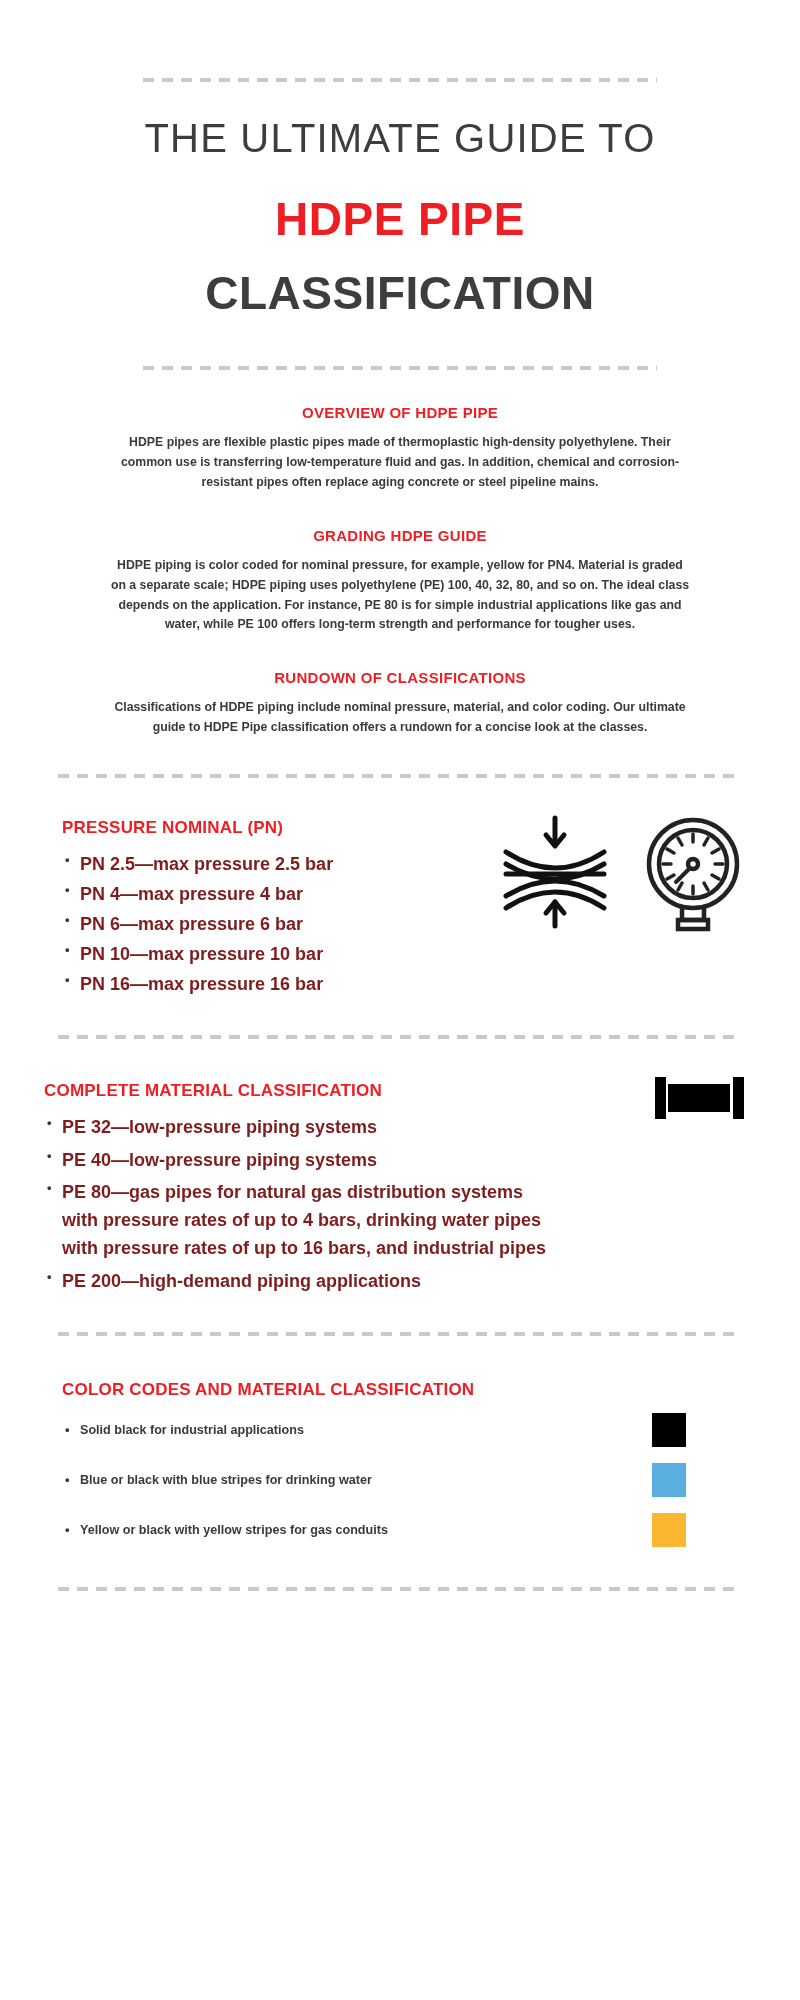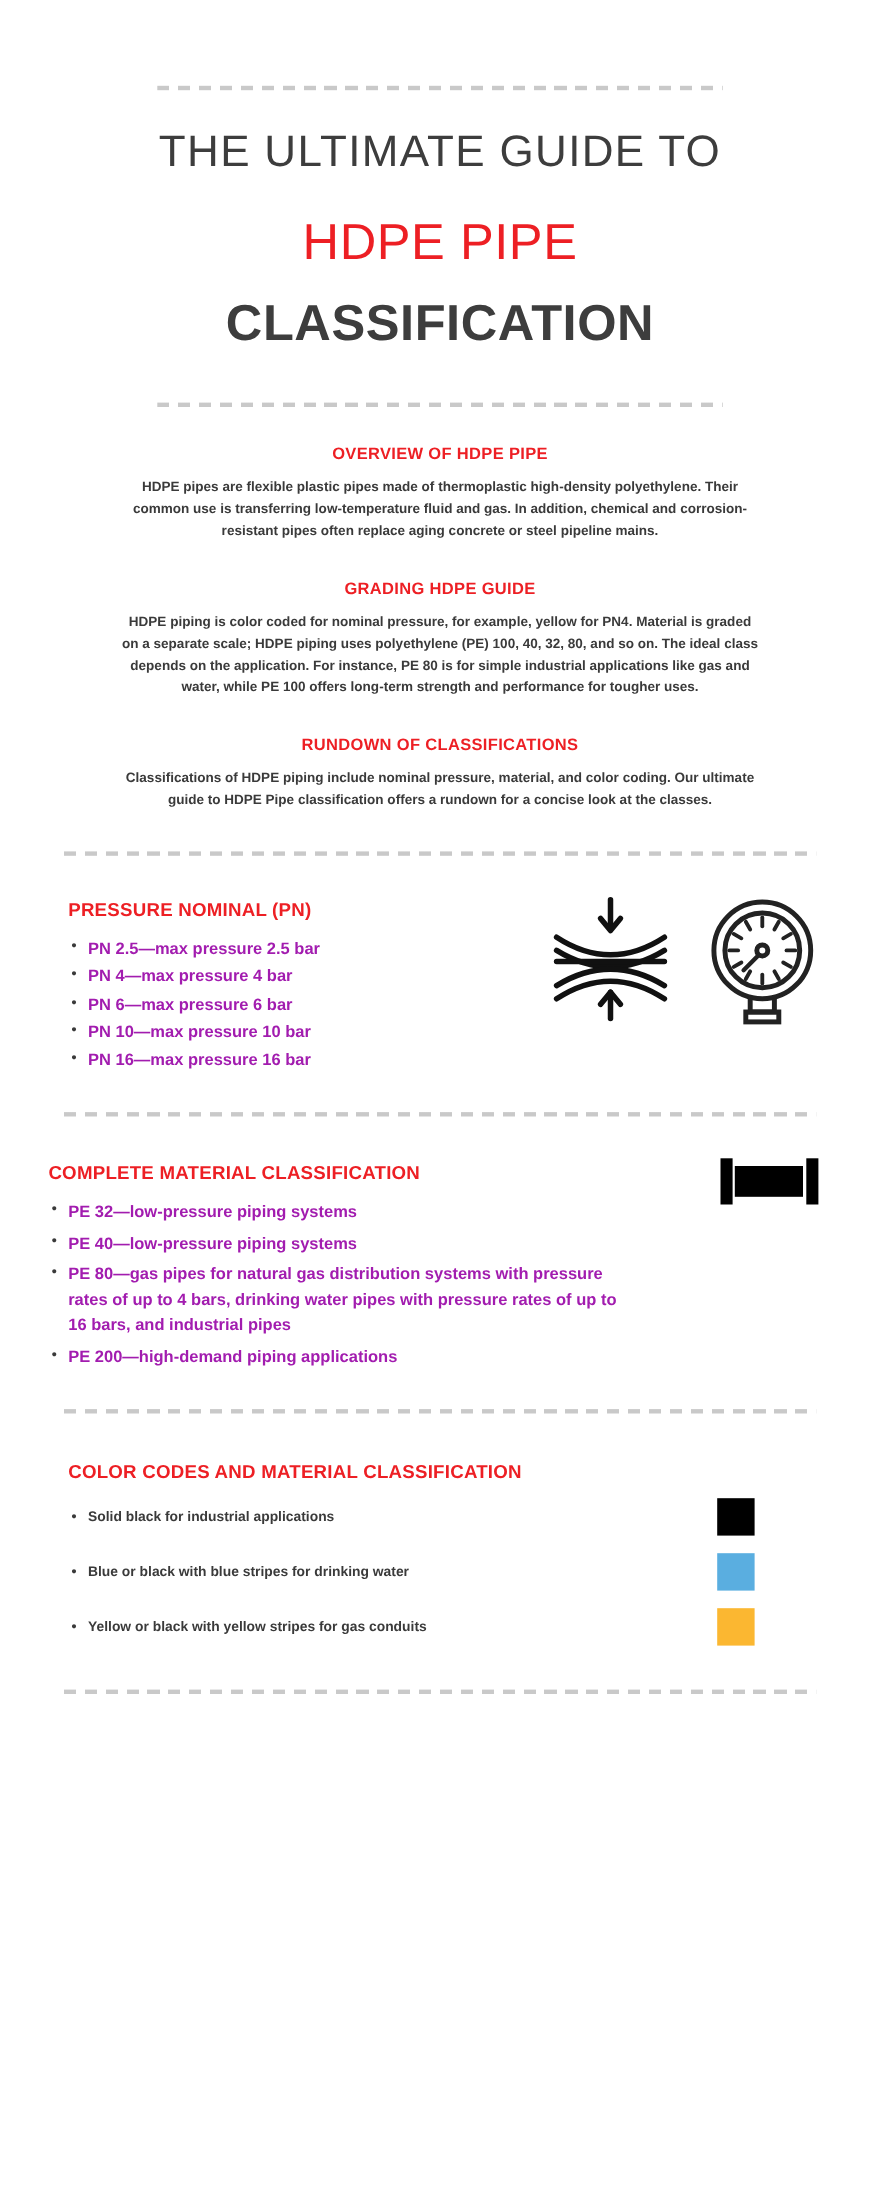--- a/index.html
+++ b/index.html
@@ -40,21 +40,21 @@
     font-size: 40px;
     font-weight: 300;
     letter-spacing: 1.2px;
     color: #3d3d3d;
     line-height: 1;
     margin-top: 36px;
     white-space: nowrap;
   }
   .title-line2 {
     font-size: 46px;
-    font-weight: 400;
+    font-weight: 700;
     letter-spacing: 0.5px;
     color: #ed1f24;
     line-height: 1;
     margin-top: 38px;
   }
   .title-line3 {
     font-size: 46px;
     font-weight: 800;
     letter-spacing: 0.5px;
     color: #3d3d3d;
@@ -89,23 +89,23 @@
   .block-head {
     font-size: 17px;
     font-weight: 800;
     color: #ed1f24;
     letter-spacing: 0.2px;
     margin-bottom: 13px;
   }
   ul.bullets { list-style: none; }
   ul.bullets li {
     position: relative;
-    font-size: 15px;
-    font-weight: 700;
-    color: #a21caf;
+    font-size: 18px;
+    font-weight: 700;
+    color: #7f1d1d;
     line-height: 1.55;
     padding-left: 18px;
     margin-bottom: 2px;
   }
   ul.bullets li::before {
     content: "\2022";
     position: absolute;
     left: 3px;
     top: -1px;
     font-size: 13px;

